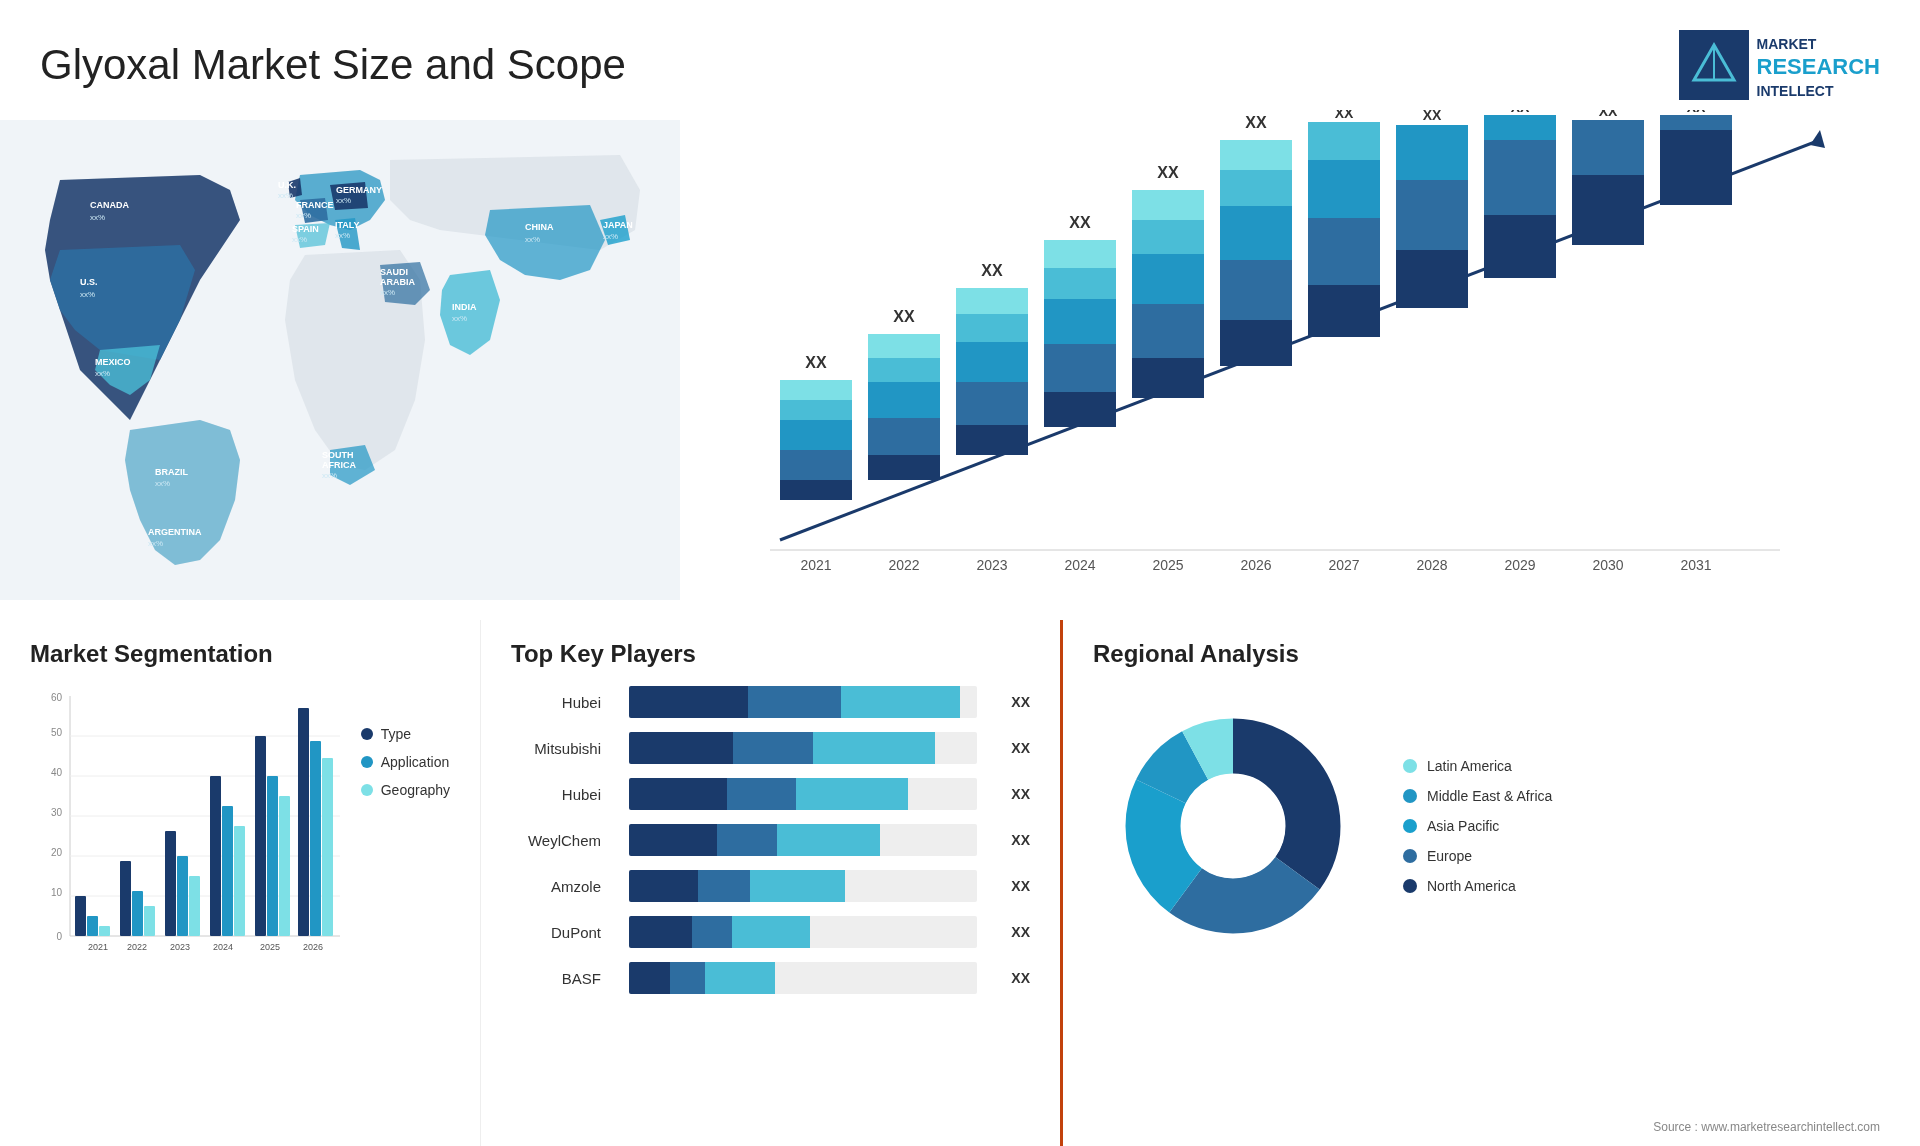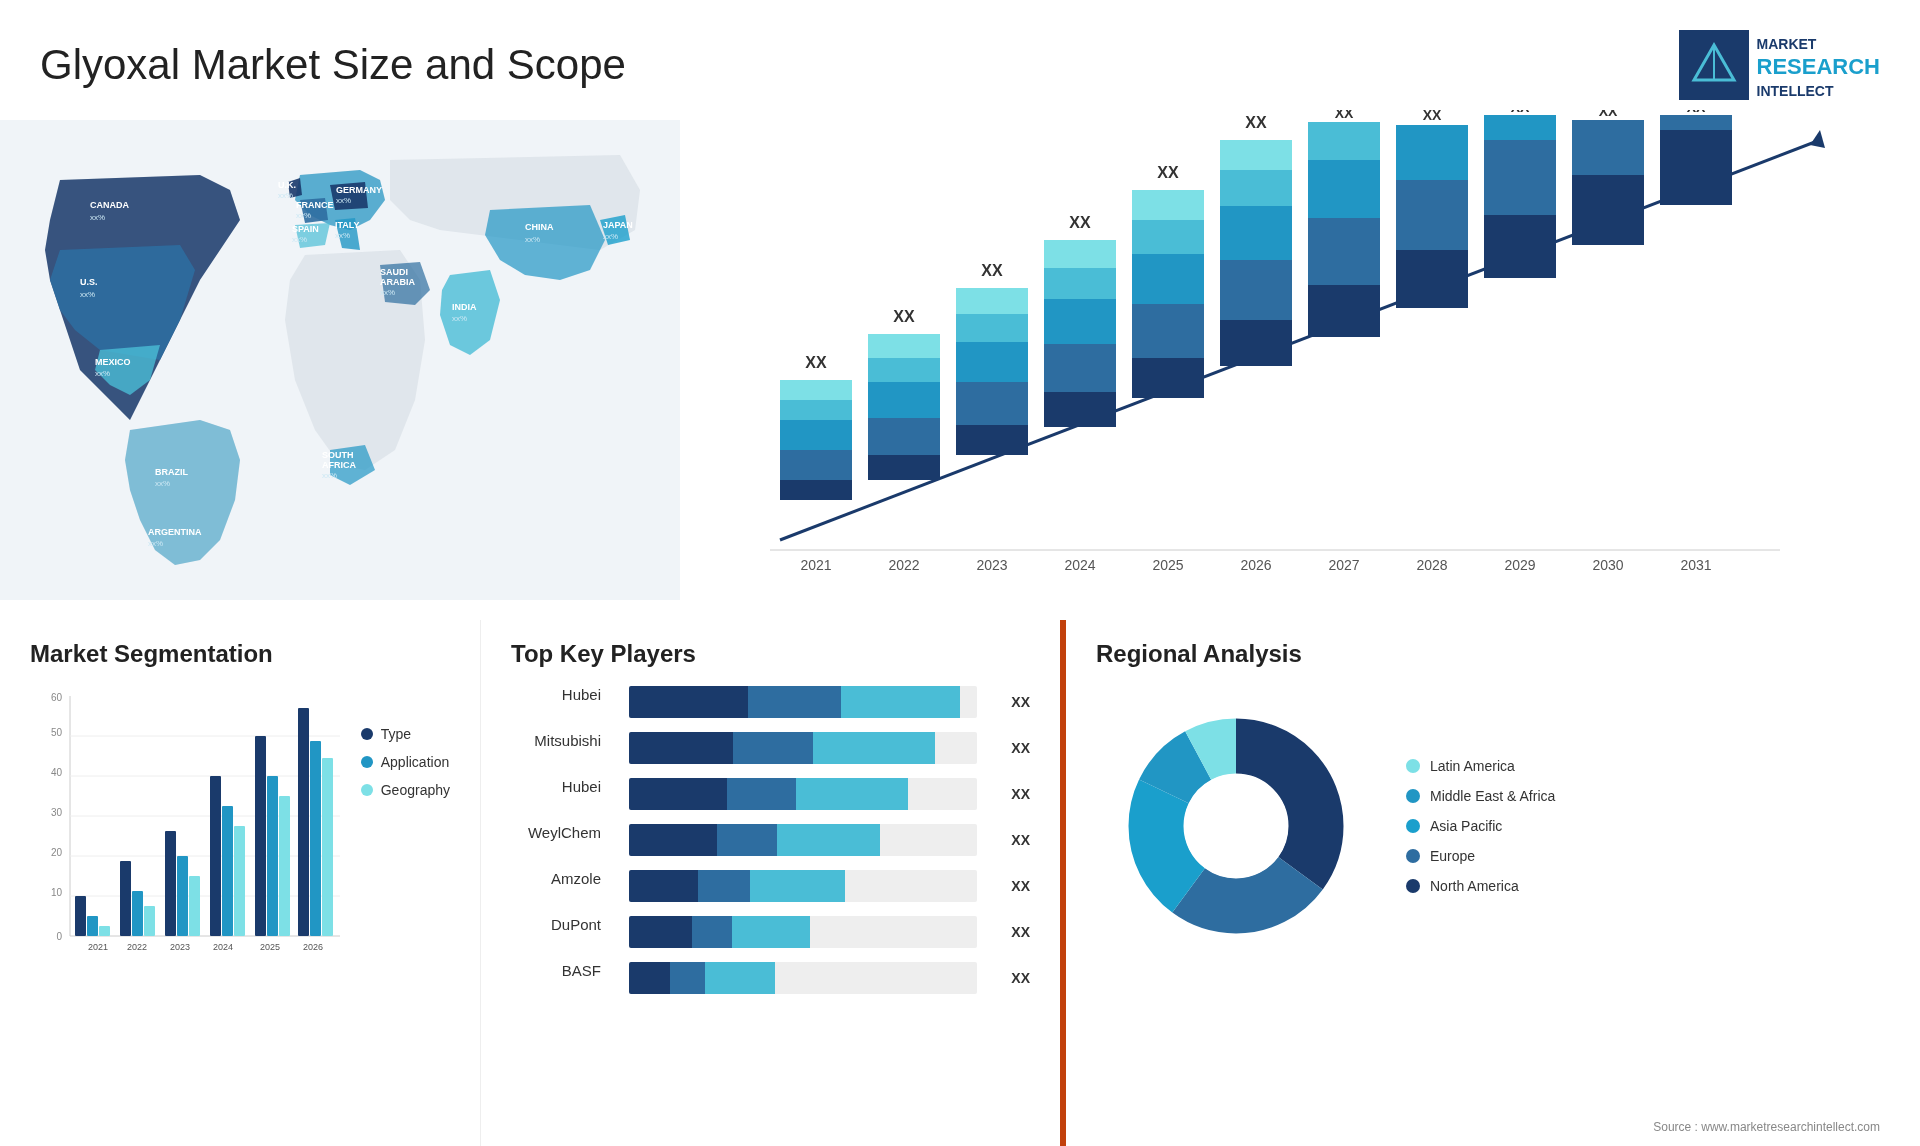--- a/index.html
+++ b/index.html
@@ -127,20 +127,21 @@
     }
 
     
     .players-section {
       width: 580px;
       padding: 20px 30px;
       border-left: 1px solid #eee;
     }
     .player-row {
       display: flex;
+      align-items: center;
       margin-bottom: 14px;
       gap: 28px;
     }
     .player-name {
       width: 90px;
       font-size: 15px;
       color: #333;
       text-align: right;
       flex-shrink: 0;
     }
@@ -164,21 +165,21 @@
       color: #333;
       margin-left: 6px;
       font-weight: 600;
       align-self: center;
     }
 
     
     .regional-section {
       flex: 1;
       padding: 20px 30px;
-      border-left: 6px solid #c2410c;
+      border-left: 3px solid #c2410c;
     }
     .donut-container {
       display: flex;
       align-items: center;
       gap: 30px;
       margin-top: 10px;
     }
     .donut-svg {
       width: 280px;
       height: 280px;

